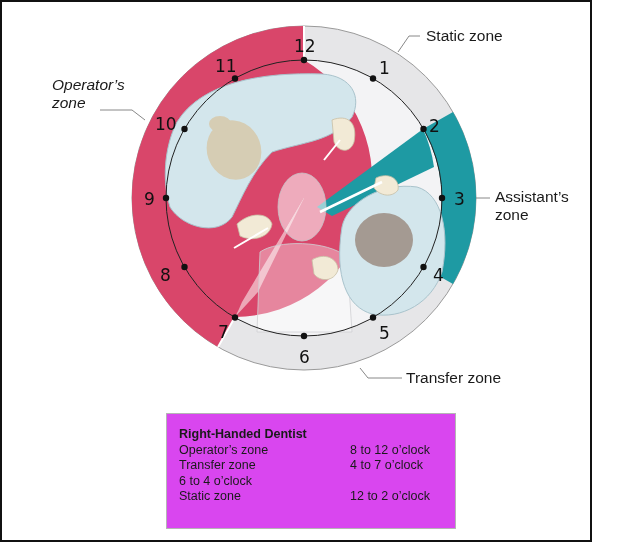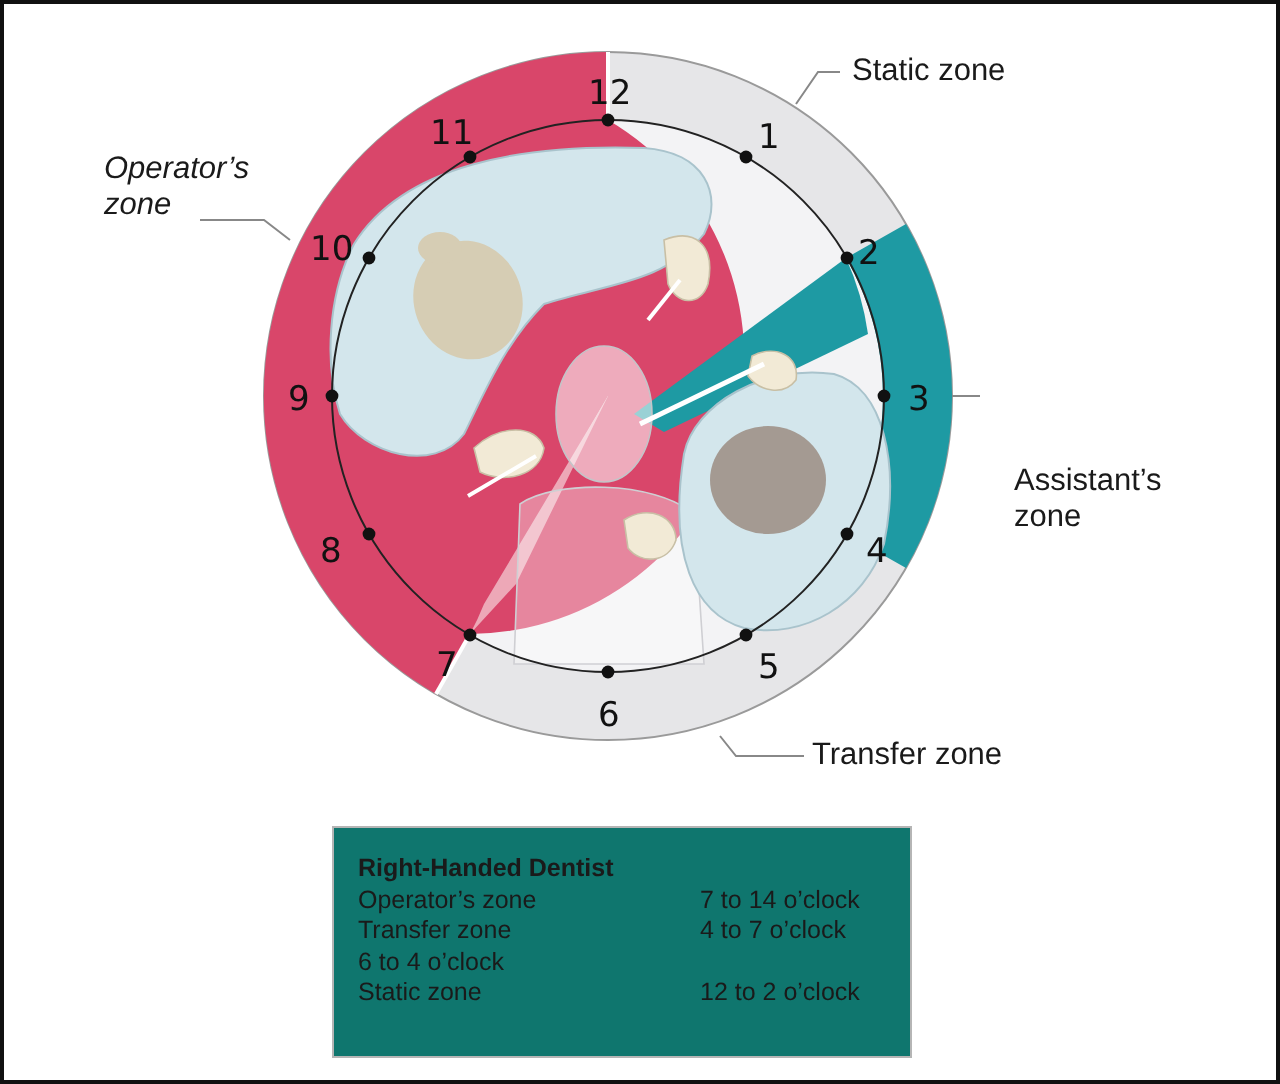--- a/index.html
+++ b/index.html
@@ -1,18 +1,18 @@
 <!DOCTYPE html>
 <html><head>
 <meta charset="utf-8">
 <style>
   html, body { margin: 0; padding: 0; background: #ffffff; }
   #stage {
     position: relative;
-    width: 640px; height: 542px;
+    width: 592px; height: 542px;
     box-sizing: border-box;
     border: 2px solid #111;
     background: #ffffff;
     overflow: hidden;
     font-family: "Liberation Sans", "DejaVu Sans", sans-serif;
     color: #1a1a1a;
     padding-left: 46px;
   }
   svg#diagram { position: absolute; left: 0; top: 0; }
   .hour { font-size: 17px; fill: #111; font-family: "DejaVu Sans", sans-serif; }
@@ -24,21 +24,21 @@
   }
   #legend {
     position: absolute;
     left: 164px; top: 411px;
     width: 290px; height: 116px;
     border: 1.5px solid #b5b5b5;
     box-sizing: border-box;
     padding: 13px 12px 0 12px;
     font-size: 12.5px;
     line-height: 15.5px;
-    background: #0f766e;
+    background: #d946ef;
   }
   #legend .title { font-weight: bold; }
   #legend .row { display: flex; }
   #legend .row .name { width: 171px; }
 </style>
 </head>
 <body>
 
 <div id="stage">
 
@@ -121,31 +121,31 @@
       <path d="M474,196 L488,196"></path>
       <path d="M358,366 L366,376 L400,376"></path>
     </g>
   </svg>
 
   <div class="zone-label" style="left:50px; top:74px;font-style:italic;">
     <div>Operator’s</div>
     <div>zone</div>
   </div>
   <div class="zone-label" style="left:424px; top:25px;">Static zone</div>
-  <div class="zone-label" style="left:505px; top:186px;margin-top:44px;">
+  <div class="zone-label" style="left:493px; top:186px;">
     <div>Assistant’s</div>
     <div>zone</div>
   </div>
   <div class="zone-label" style="left:404px; top:367px;">Transfer zone</div>
 
   <div id="legend">
     <div class="title">Right-Handed Dentist</div>
     <div class="row">
       <span class="name">Operator’s zone</span>
-      <span>7 to 14 o’clock</span>
+      <span>8 to 12 o’clock</span>
     </div>
     <div class="row">
       <span class="name">Transfer zone</span>
       <span>4 to 7 o’clock</span>
     </div>
     <div class="row">
       <span>6 to 4 o’clock</span>
     </div>
     <div class="row">
       <span class="name">Static zone</span>

